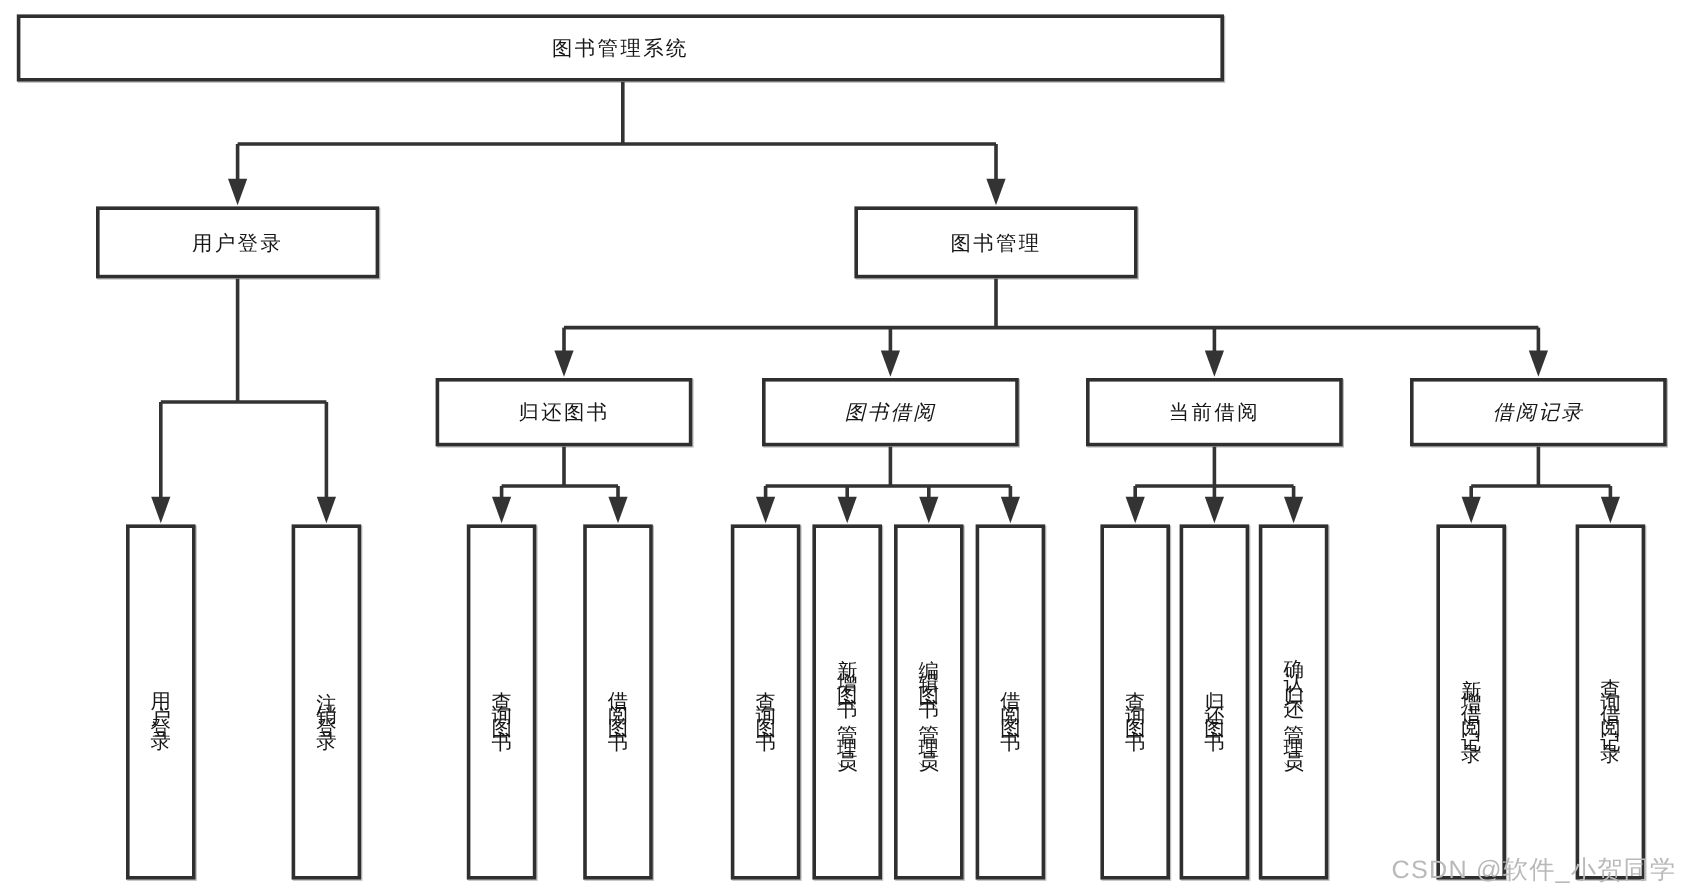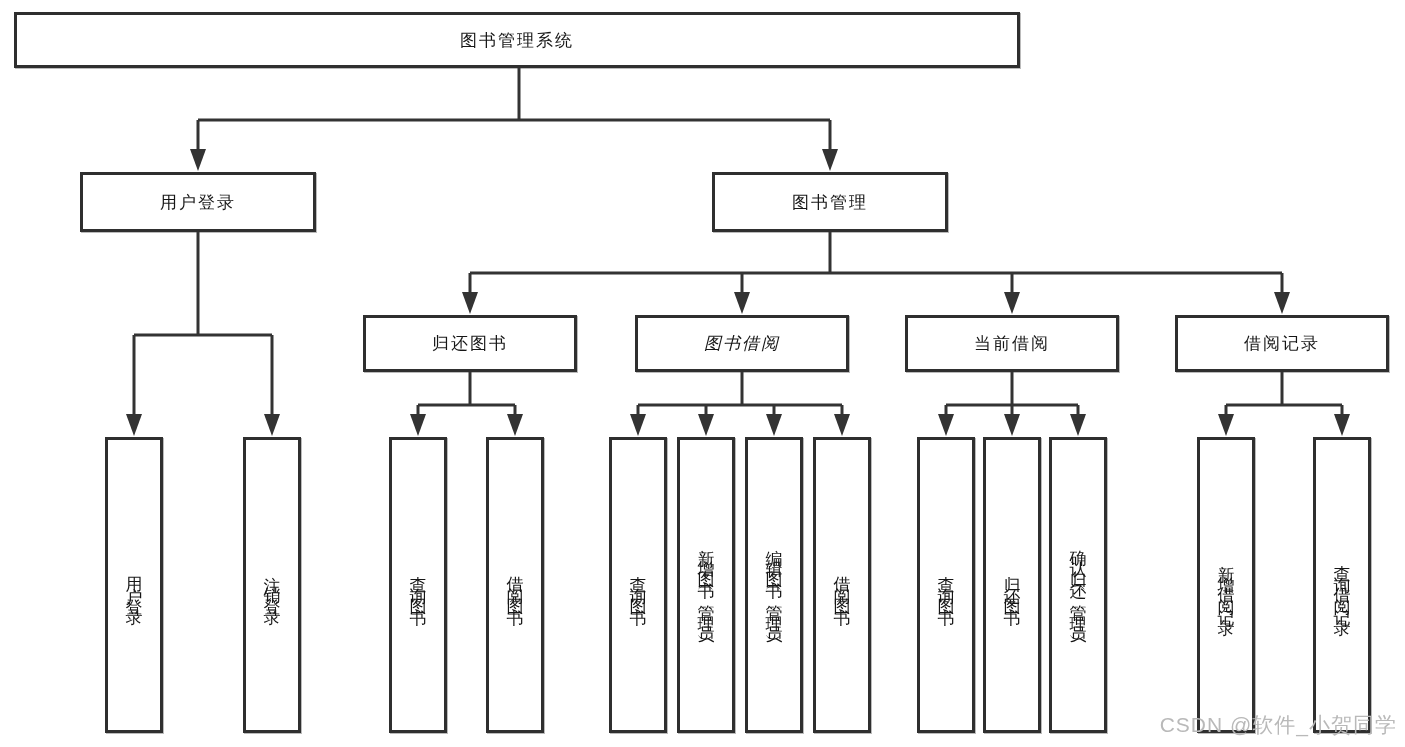--- a/index.html
+++ b/index.html
@@ -40,21 +40,21 @@
   }
   
   .n-root   { left: 14px;  top: 12px;  width: 1006px; height: 56px; }
   
   .n-login  { left: 80px;  top: 172px; width: 236px; height: 60px; }
   .n-mgmt   { left: 712px; top: 172px; width: 236px; height: 60px; }
   
   .n-l3a { left: 363px;  top: 315px; width: 214px; height: 57px; }
   .n-l3b { left: 635px;  top: 315px; width: 214px; height: 57px; font-style: italic; }
   .n-l3c { left: 905px;  top: 315px; width: 214px; height: 57px; }
-  .n-l3d { left: 1175px; top: 315px; width: 214px; height: 57px; }
+  .n-l3d { left: 1175px; top: 315px; width: 214px; height: 57px; font-style: italic; }
   
   .lf { top: 437px; width: 58px; height: 296px; }
   .lf-a1 { left: 105px; }  .lf-a2 { left: 243px; }
   .lf-b1 { left: 389px; }  .lf-b2 { left: 486px; }
   .lf-c1 { left: 609px; }  .lf-c2 { left: 677px; }
   .lf-c3 { left: 745px; }  .lf-c4 { left: 813px; }
   .lf-d1 { left: 917px; }  .lf-d2 { left: 983px; }
   .lf-d3 { left: 1049px; }
   .lf-e1 { left: 1197px; } .lf-e2 { left: 1313px; }
   .watermark {

